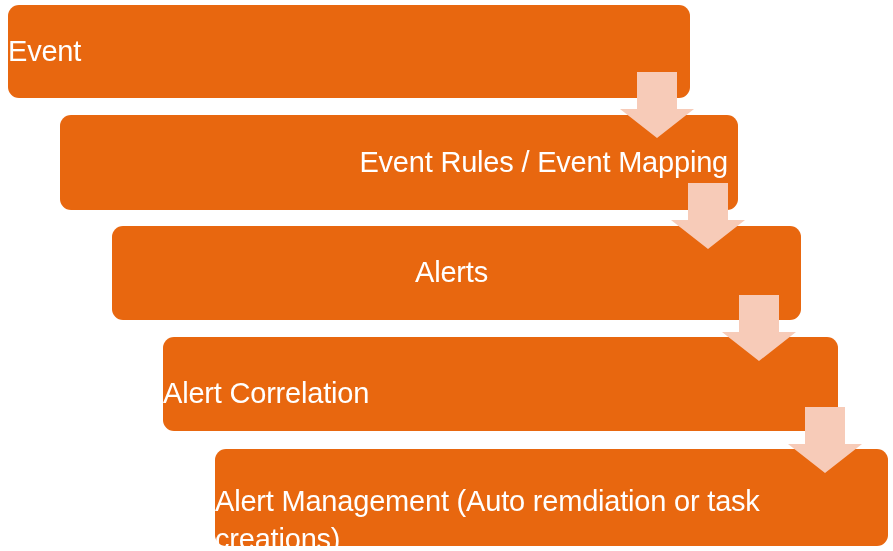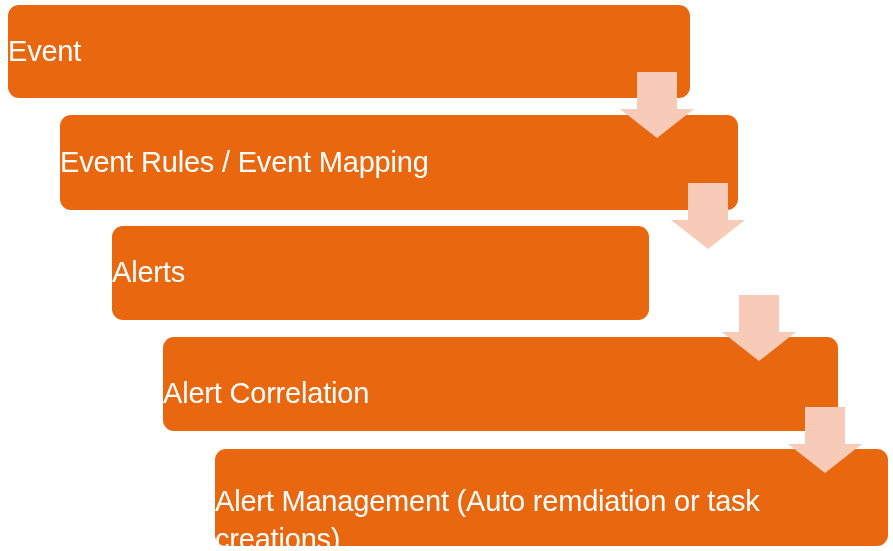--- a/index.html
+++ b/index.html
@@ -48,25 +48,25 @@
 </style>
 </head>
 <body>
 
 <div id="canvas" style="background: rgb(255, 255, 255);">
 
   <div class="flow-box" style="left: 8px; top: 5px; width: 682px; height: 93px; background: rgb(232, 103, 15);">
     <span class="flow-box-label" style="color: rgb(255, 255, 255);">Event</span>
   </div>
 
-  <div class="flow-box" style="left: 60px; top: 115px; width: 678px; height: 95px; background: rgb(232, 103, 15);">
+  <div class="flow-box" style="left: 60px; top: 115px; width: 678px; height: 95px; background: rgb(232, 103, 15); justify-content: flex-end;">
     <span class="flow-box-label" style="color: rgb(255, 255, 255);">Event Rules / Event Mapping</span>
   </div>
 
-  <div class="flow-box" style="left: 112px; top: 226px; width: 537px; height: 94px; background: rgb(232, 103, 15);">
+  <div class="flow-box" style="left: 112px; top: 226px; width: 689px; height: 94px; background: rgb(232, 103, 15); justify-content: center;">
     <span class="flow-box-label" style="color: rgb(255, 255, 255);">Alerts</span>
   </div>
 
   <div class="flow-box" style="left: 163px; top: 337px; width: 675px; height: 94px; background: rgb(232, 103, 15);">
     <span class="flow-box-label" style="color: rgb(255, 255, 255); margin-top: 19px;">Alert Correlation</span>
   </div>
 
   <div class="flow-box" style="left: 215px; top: 449px; width: 673px; height: 97px; background: rgb(232, 103, 15);">
     <span class="flow-box-label" style="color: rgb(255, 255, 255); margin-top: 47px;">Alert Management (Auto remdiation or task creations)</span>
   </div>

